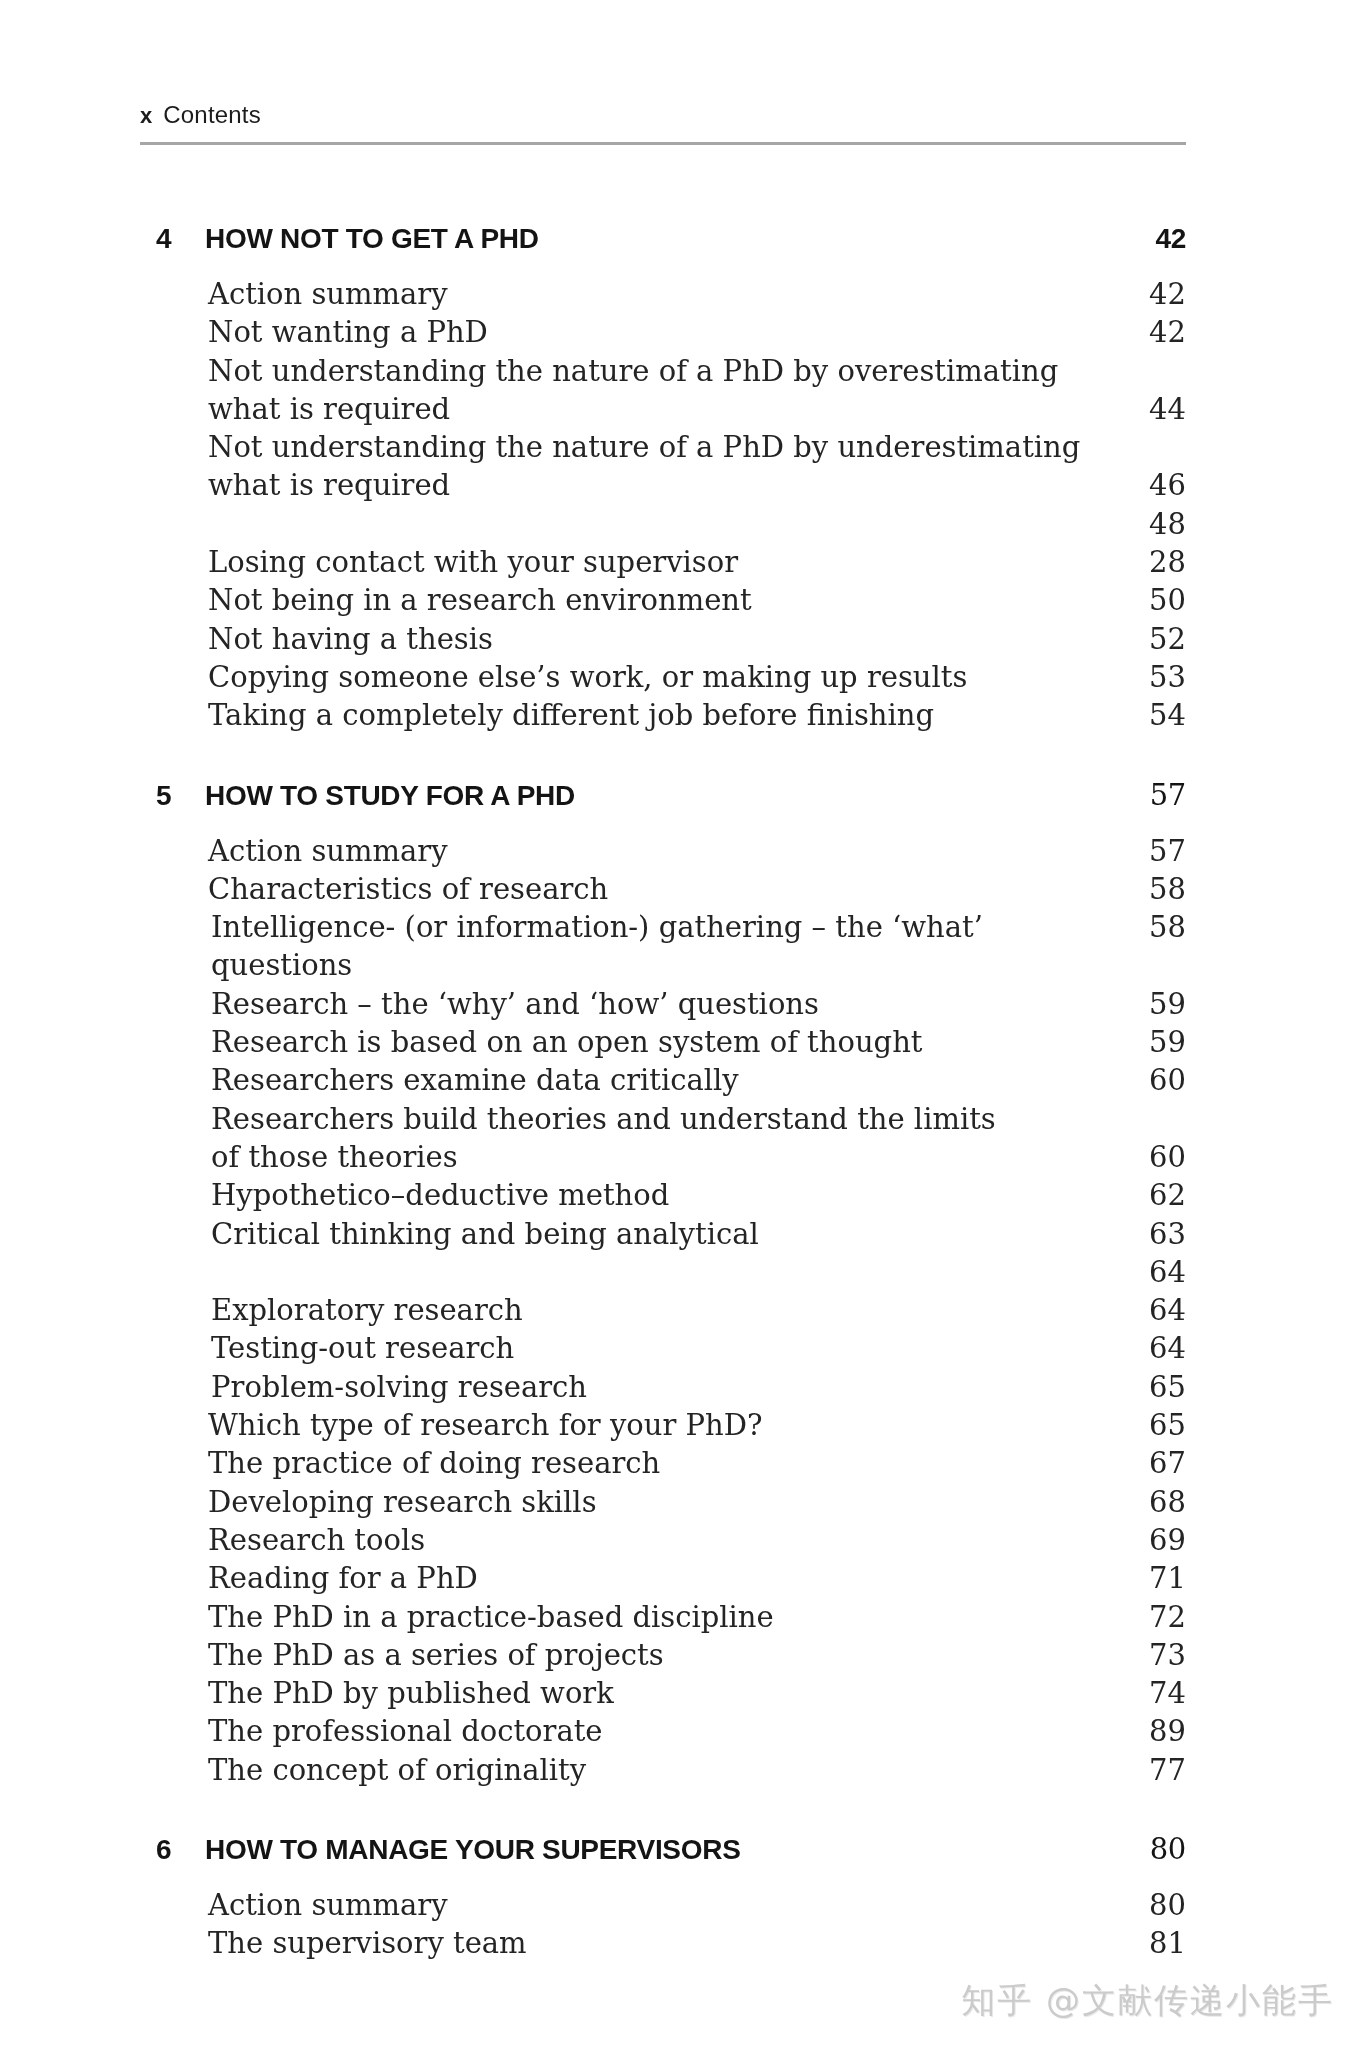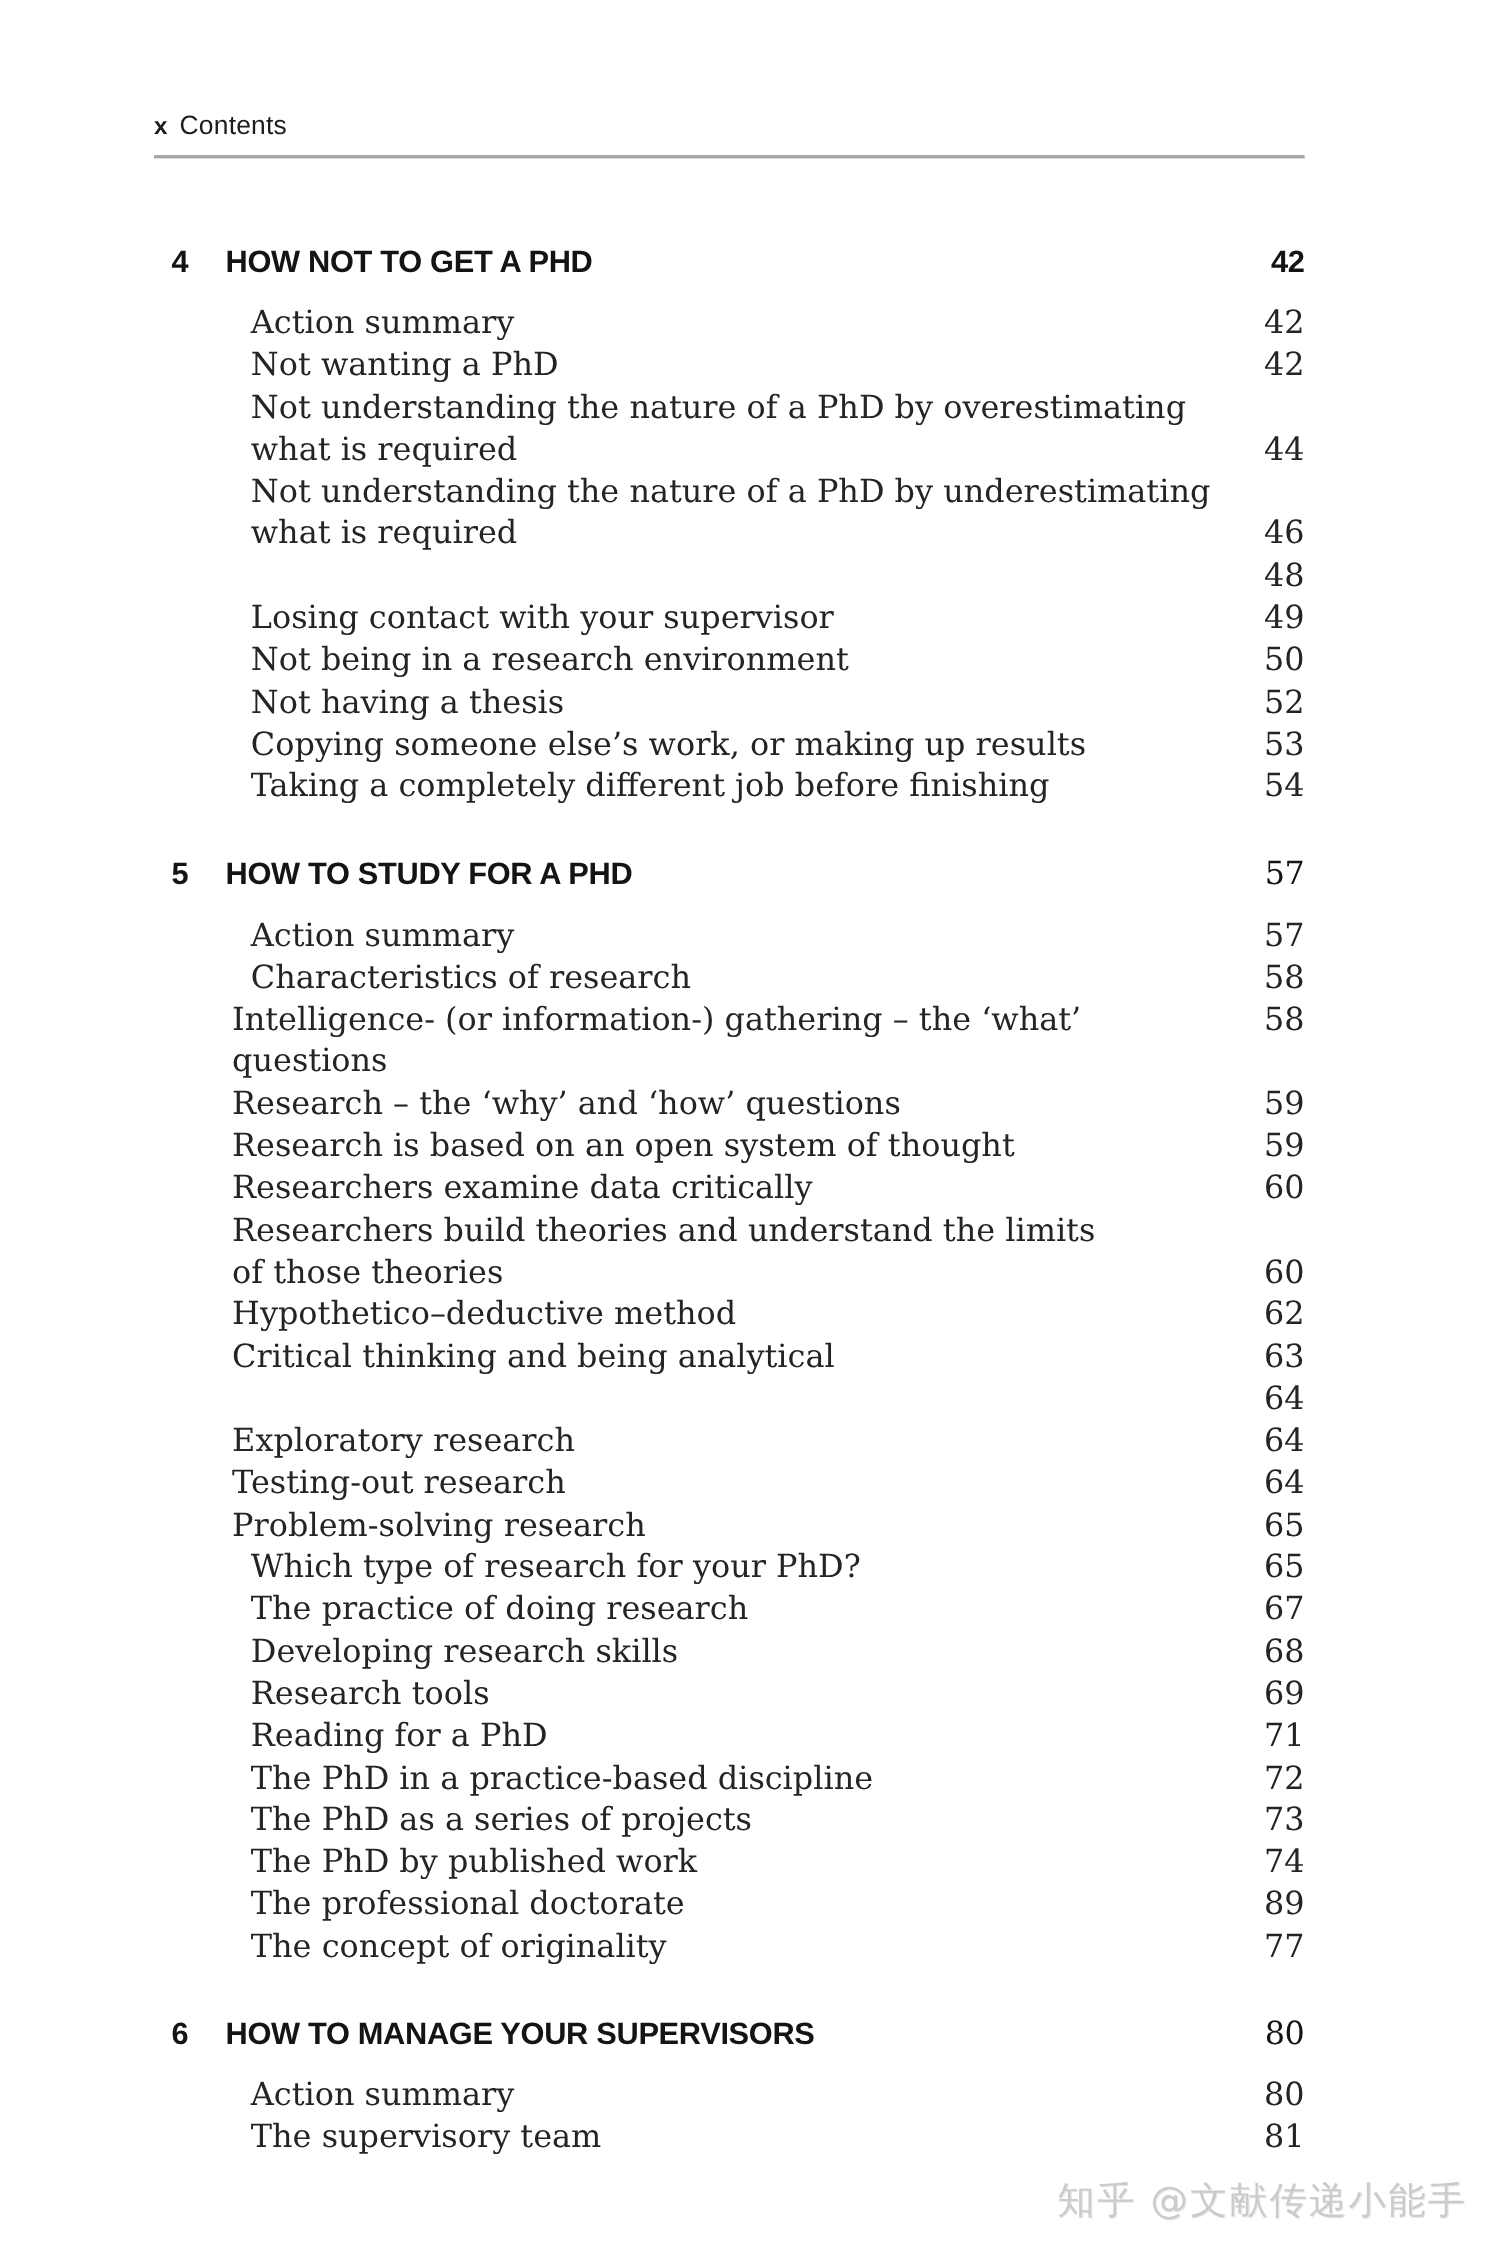--- a/index.html
+++ b/index.html
@@ -63,21 +63,21 @@
   }
   .entries{margin-top:18px;}
   .row{
     display:flex;
     align-items:baseline;
     font-size:29px;
     line-height:38.3px;
     color:#242424;
   }
   .txt{flex:0 1 auto;}
-  .txt.indent1{margin-left:88px;}
+  .txt.indent1{margin-left:68px;}
   .txt.indent2{margin-left:71px;}
   .pg{
     margin-left:auto;
     flex:none;
     text-align:right;
     min-width:60px;
   }
   
   .watermark{
     position:absolute;
@@ -130,21 +130,21 @@
           </div>
           <div class="row">
             <span class="txt indent1">what is required</span>
             <span class="pg">46</span>
           </div>
           <div class="row">
             <span class="pg">48</span>
           </div>
           <div class="row">
             <span class="txt indent1">Losing contact with your supervisor</span>
-            <span class="pg">49</span>
+            <span class="pg">28</span>
           </div>
           <div class="row">
             <span class="txt indent1">Not being in a research environment</span>
             <span class="pg">50</span>
           </div>
           <div class="row">
             <span class="txt indent1">Not having a thesis</span>
             <span class="pg">52</span>
           </div>
           <div class="row">

